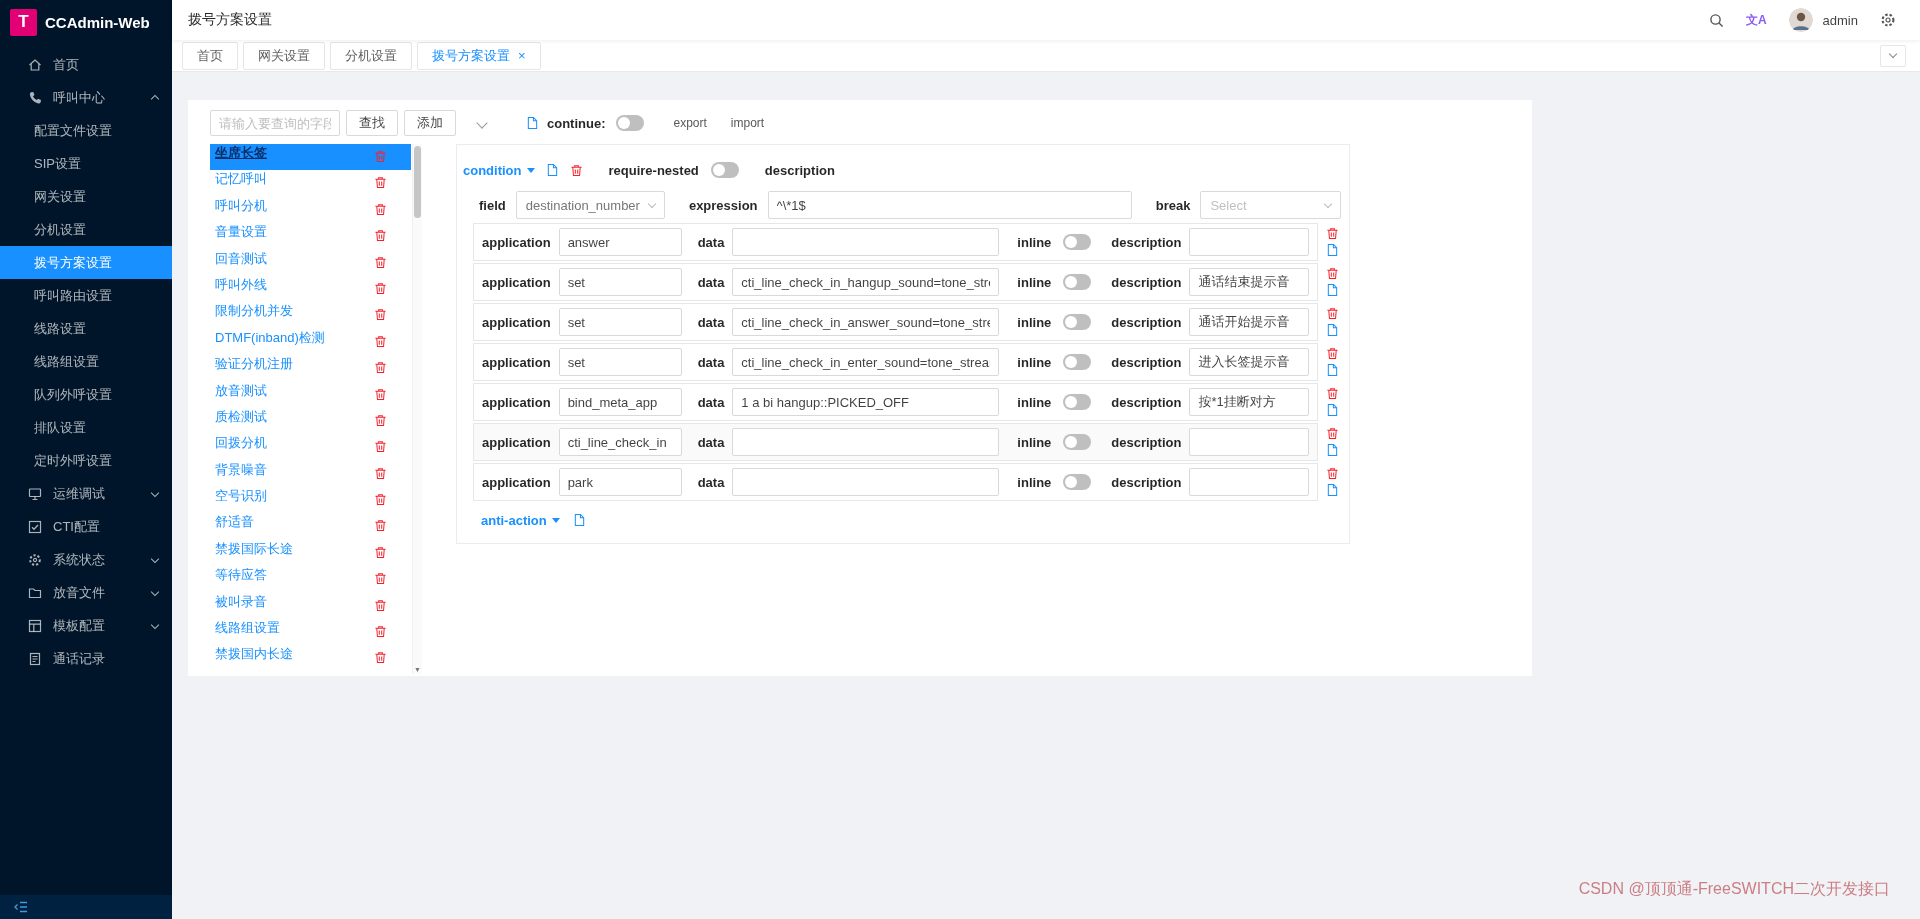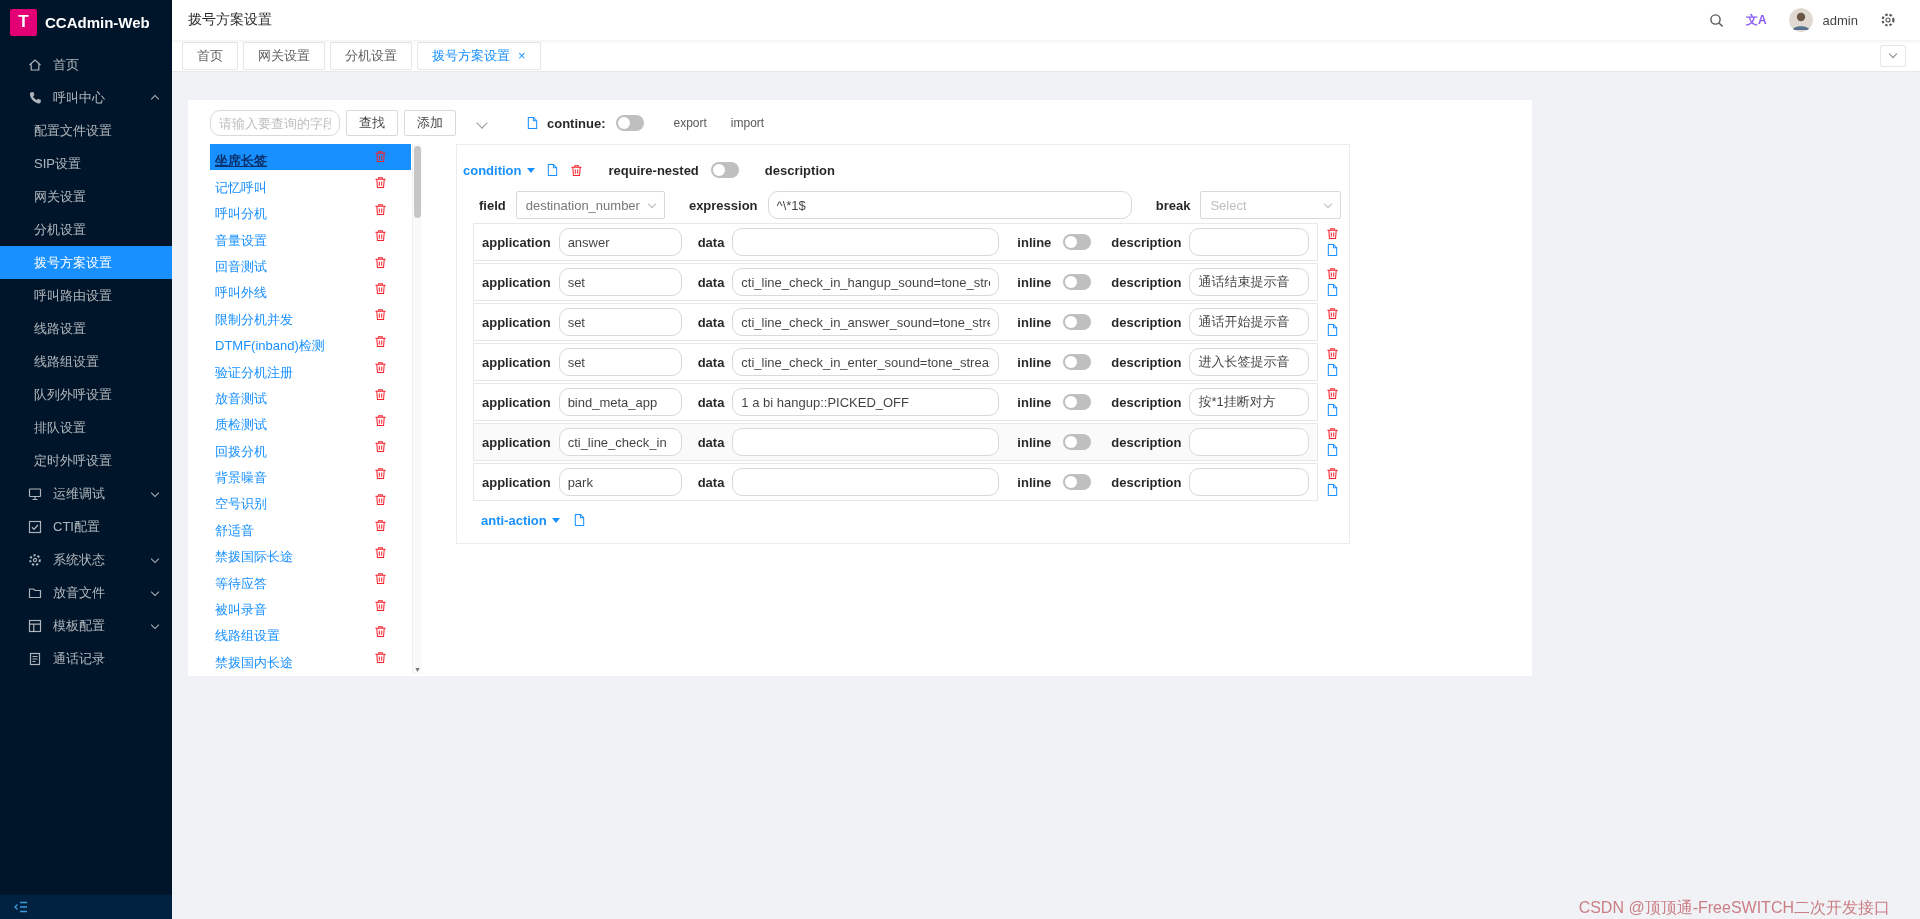--- a/index.html
+++ b/index.html
@@ -40,21 +40,21 @@
   .tab.active{color:#1890ff}
   .tab-close{font-size:13px;line-height:1;cursor:pointer}
   .tab-more{margin-left:auto;width:26px;height:22px;border:1px solid #e6e6e6;border-radius:2px;display:flex;align-items:center;justify-content:center;color:#888;cursor:pointer}
   .tab-more .chev{width:6px;height:6px;margin-top:-3px}
 
   .content{flex:1;background:#f0f2f5;padding:28px 16px 0 16px;position:relative;overflow:hidden}
   .panel{background:#fff;width:1344px;height:576px;padding:8px 0 0 22px;position:relative;overflow:hidden}
 
   
   .toolbar{display:flex;align-items:center;height:30px}
-  .inp{height:28px;border:1px solid #d9d9d9;border-radius:10px;padding:0 8px;font-size:13px;color:rgba(0,0,0,.75);background:#fff;font-family:inherit;outline:none}
+  .inp{height:28px;border:1px solid #d9d9d9;border-radius:2px;padding:0 8px;font-size:13px;color:rgba(0,0,0,.75);background:#fff;font-family:inherit;outline:none}
   .inp::placeholder{color:#bfbfbf}
   .search-inp{width:130px;height:26px}
   .btn{height:26px;padding:0 12px;border:1px solid #d9d9d9;background:#fff;border-radius:2px;font-size:13px;color:rgba(0,0,0,.75);margin-left:6px;cursor:pointer;font-family:Liberation Mono, monospace}
   .collapse-chev{margin-left:22px;color:#999;cursor:pointer;display:inline-flex}
   .collapse-chev .chev{width:8px;height:8px}
   .icon-btn{display:inline-flex;align-items:center;cursor:pointer;line-height:0}
   .icon-btn.blue{color:#1890ff}
   .icon-btn.red{color:#f5222d}
   .toolbar .icon-btn.blue{margin-left:40px}
   .b-label{font-weight:bold;font-size:13px;color:rgba(0,0,0,.85)}
@@ -62,21 +62,21 @@
   .switch{width:28px;height:16px;border-radius:8px;background:#bfbfbf;position:relative;flex:none;cursor:pointer;display:inline-block}
   .switch::after{content:"";position:absolute;top:2px;left:2px;width:12px;height:12px;border-radius:50%;background:#fff}
   .toolbar .switch{margin-left:10px}
   .plain{font-size:12px;color:#595959;cursor:pointer}
   .toolbar .plain.exp{margin-left:30px}
   .toolbar .plain.imp{margin-left:24px}
 
   
   .panel-body{display:flex;margin-top:6px;align-items:flex-start}
   .plan-wrap{width:212px;flex:none;position:relative;padding-right:11px;height:530px}
-  .plan-item{height:26.4px;display:flex;align-items:flex-end;padding:0 26px 0 5px;position:relative;cursor:pointer}
+  .plan-item{height:26.4px;display:flex;align-items:flex-start;padding:0 26px 0 5px;position:relative;cursor:pointer}
   .plan-link{color:#1890ff;font-size:13px;white-space:nowrap;overflow:hidden;text-overflow:ellipsis}
   .plan-item.selected{background:#1890ff}
   .plan-item.selected .plan-link{color:#08306b;text-decoration:underline;font-weight:bold}
   .plan-item .icon-btn{position:absolute;right:24px;top:6px}
   .vscroll{position:absolute;right:0;top:0;bottom:0;width:10px;background:#fafafa;border-left:1px solid #f0f0f0}
   .vthumb{position:absolute;top:2px;left:1px;width:7px;height:72px;background:#c6c6c6;border-radius:4px}
   .varrow{position:absolute;bottom:1px;width:100%;text-align:center;font-size:7px;color:#777;line-height:1}
 
   .detail{flex:none;width:894px;margin-left:34px;border:1px solid #ececec;background:#fff;padding:8px 8px 10px 6px}
   .dd-link{color:#1890ff;font-weight:bold;display:inline-flex;align-items:center;cursor:pointer;font-size:13px}
@@ -105,21 +105,21 @@
   .w-app{width:123px}
   .w-data{width:267px}
   .w-desc{width:120px}
   .ml16{margin-left:16px}
   .ml18{margin-left:18px}
   .ml20{margin-left:20px}
   .action-row .switch{margin-left:12px}
   .row-icons{width:22px;display:flex;flex-direction:column;align-items:center;gap:3px;margin-left:6px}
   .anti-row{height:26px;display:flex;align-items:center;margin-left:18px;margin-top:6px;gap:13px}
 
-  .watermark{position:absolute;right:30px;bottom:0;font-size:16px;color:rgba(191,85,94,.75);white-space:nowrap}
+  .watermark{position:absolute;right:30px;bottom:19px;font-size:16px;color:rgba(191,85,94,.75);white-space:nowrap}
   svg{display:block}
 </style>
 </head>
 <body>
 
 <div class="app">
 
   <aside class="sidebar">
     <div class="logo">
       <div class="logo-mark">T</div>

